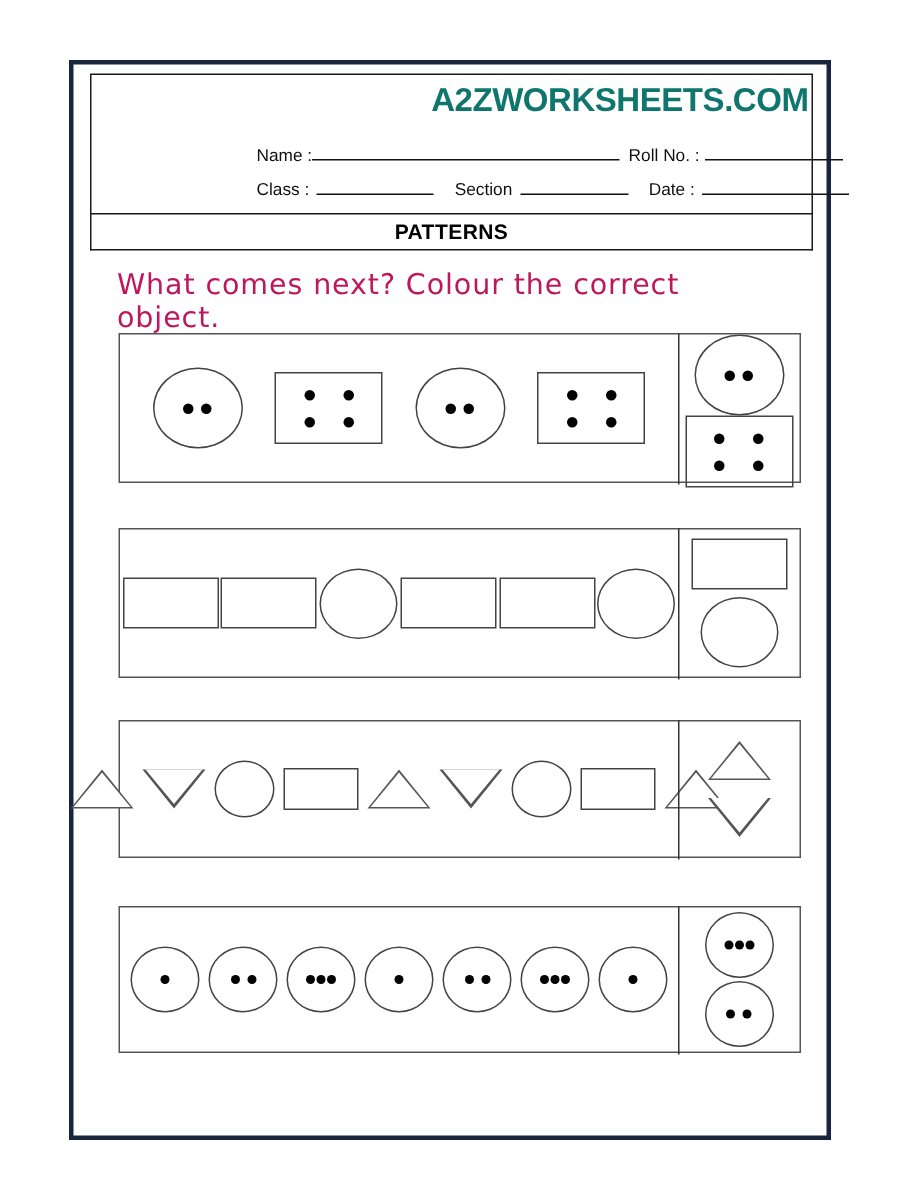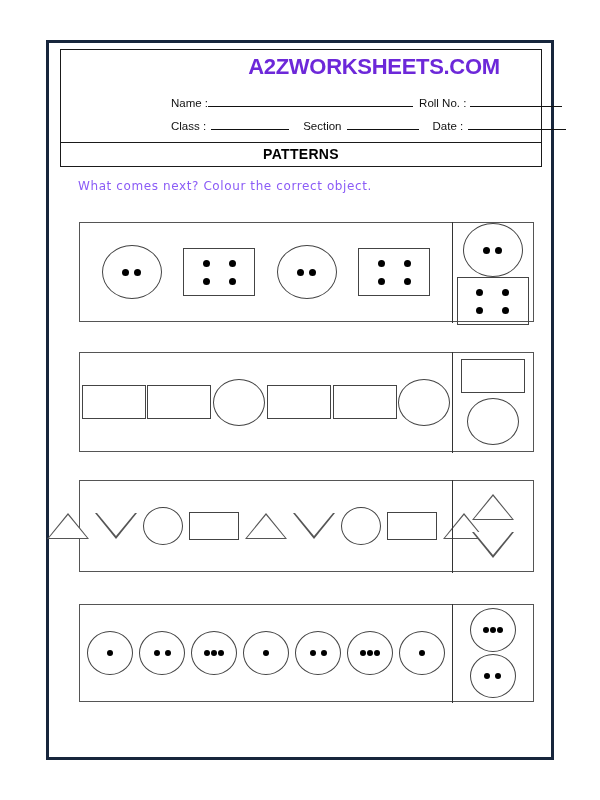--- a/index.html
+++ b/index.html
@@ -23,23 +23,23 @@
     width:498px;height:710px;
     box-sizing:border-box;
   }
   
   .hdr{
     position:absolute;left:8px;top:3px;width:482px;height:94px;
     border:1px solid #1a1a1a;box-sizing:border-box;
   }
   .brand{
     position:absolute;left:148px;top:4px;width:330px;
-    text-align:center;
+    text-align:right;
     font-size:22px;font-weight:bold;letter-spacing:-0.3px;
-    color:#6d28d9;
+    color:#0f766e;
     white-space:nowrap;
   }
   .logo{
     position:absolute;left:6px;top:10px;width:108px;height:74px;
   }
   .logo .papers{position:absolute;left:22px;top:0px;}
   .logo .a2z{
     position:absolute;left:6px;top:28px;width:100px;
     font-size:27px;font-weight:bold;letter-spacing:-2px;
     color:#16243a;line-height:1;
@@ -69,21 +69,21 @@
     position:absolute;left:8px;top:96px;width:482px;height:25px;
     border:1px solid #1a1a1a;border-top:none;box-sizing:border-box;
     display:flex;align-items:center;justify-content:center;text-align:right;
   }
   .titlebar .t{
     font-size:14px;font-weight:bold;color:#000;letter-spacing:0.3px;
   }
   
   .instruction{
     position:absolute;left:26px;top:133px;width:430px;
-    font-size:12px;color:#8b5cf6;letter-spacing:0.6px;
+    font-size:19px;color:#be185d;letter-spacing:0.6px;
     font-family:"DejaVu Sans", sans-serif;
   }
   
   .prow{
     position:absolute;left:27px;width:455px;
     border:1.5px solid #555;box-sizing:border-box;
   }
   .prow .divider{
     position:absolute;top:-1.5px;bottom:-1.5px;left:372px;
     border-left:1.5px solid #333;

